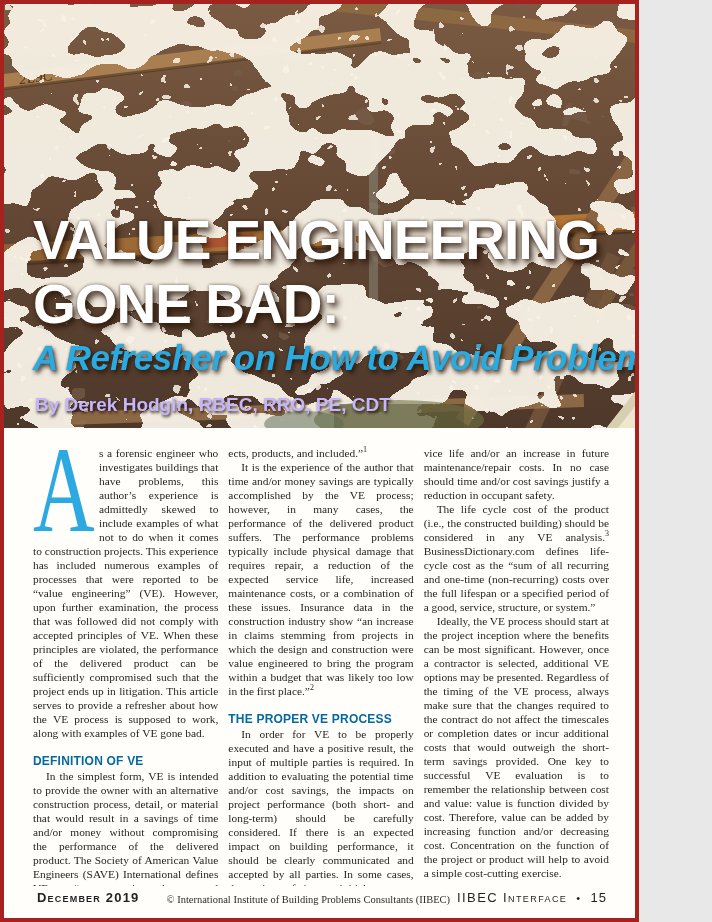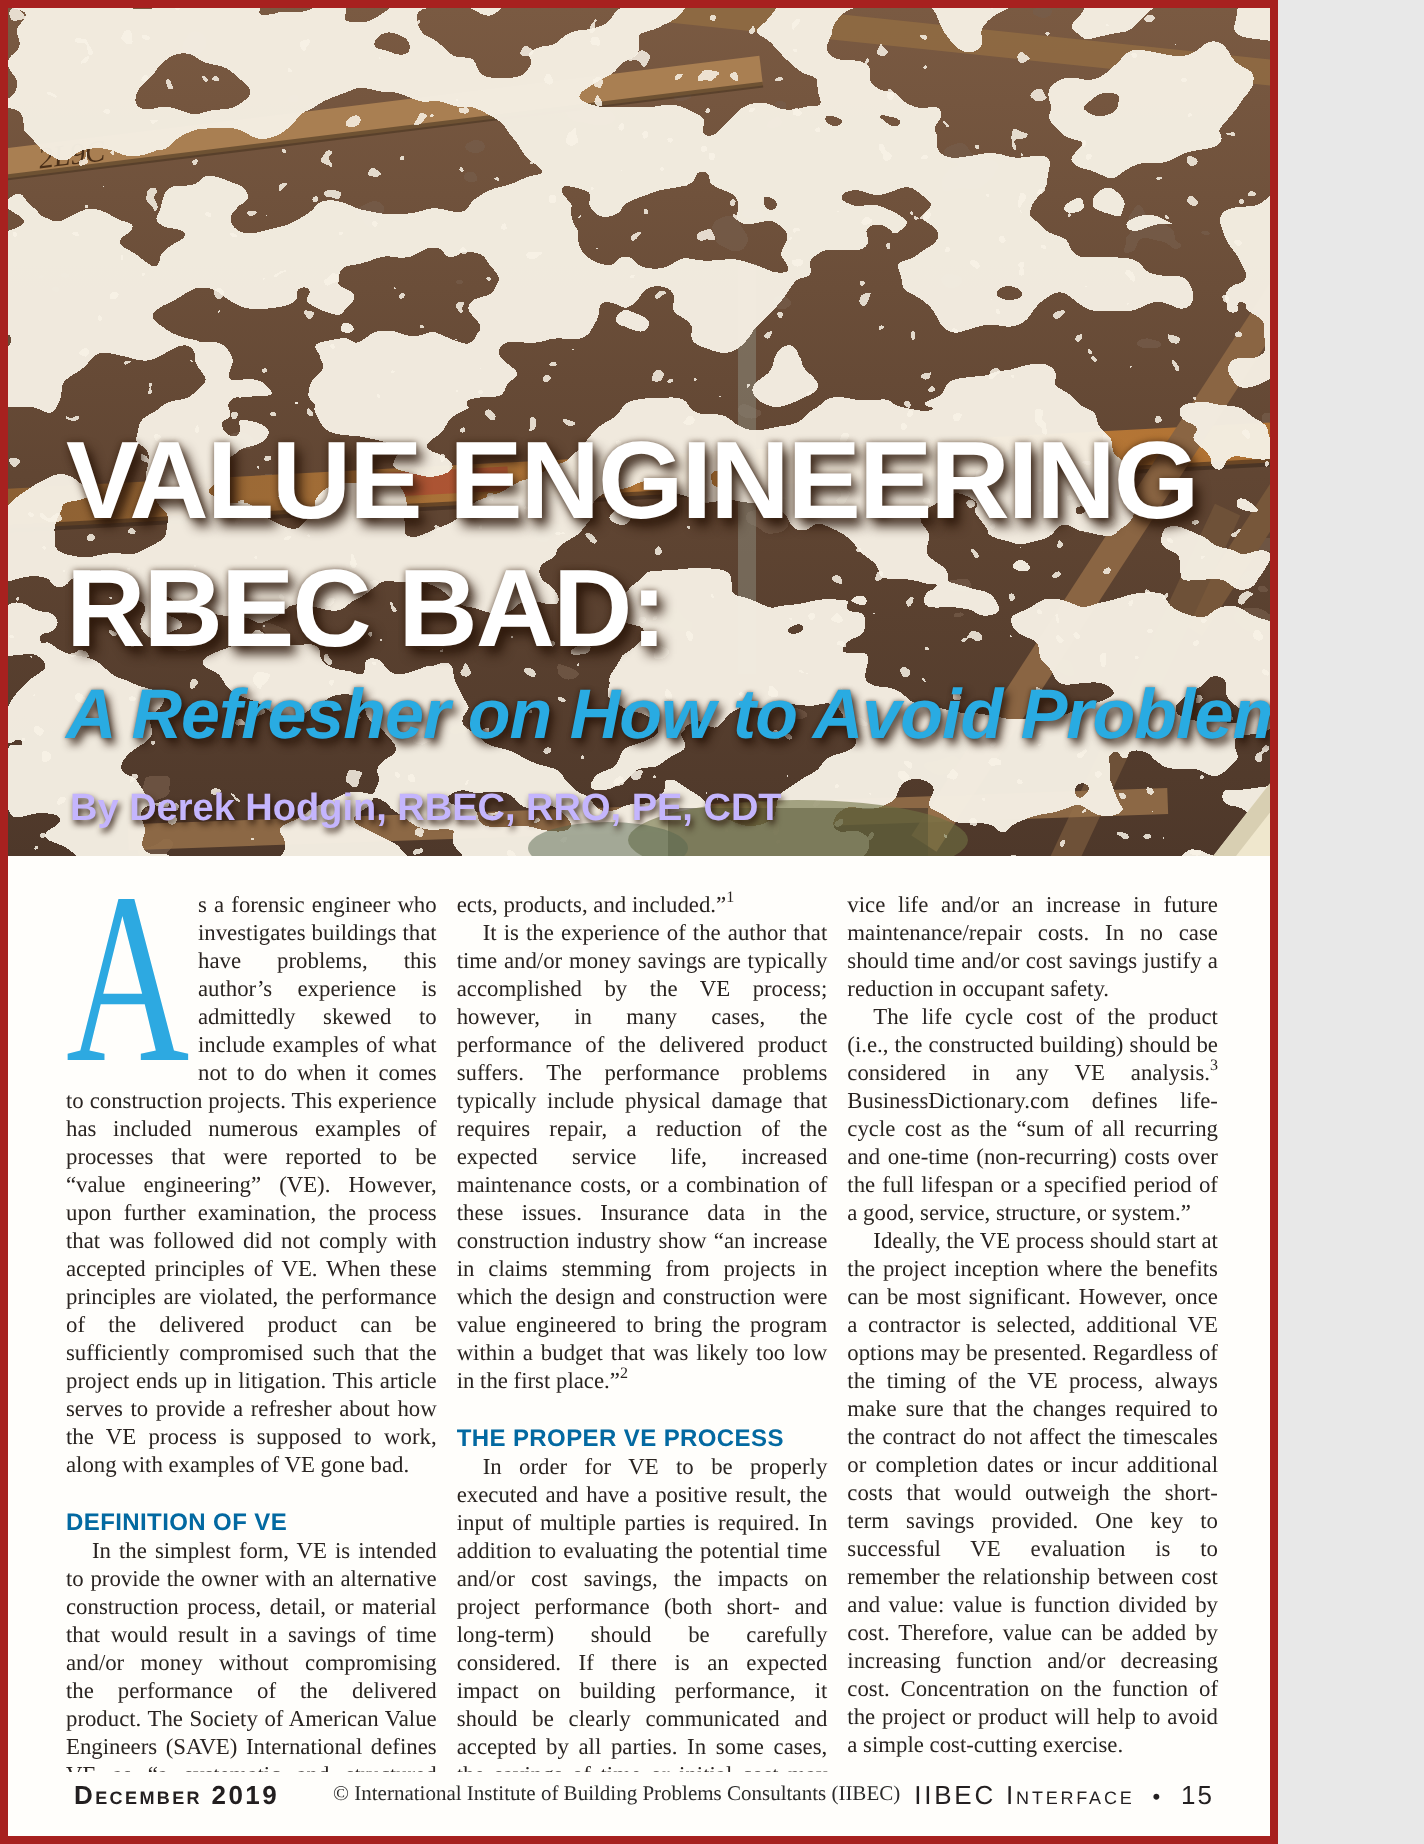--- a/index.html
+++ b/index.html
@@ -51,21 +51,21 @@
     float:left; width:60px; height:84px; overflow:visible;
     font-family:"Liberation Serif", serif;
     font-size:122px; line-height:84px; color:#2DA9E1;
     transform:scaleX(.70); transform-origin:0 50%;
     margin:2px 6px 0 0;
   }
   sup{font-size:8px; line-height:0; vertical-align:super;}
   
   .footer{
     position:absolute; left:33px; right:28px; bottom:13px;
-    display:flex; align-items:center; color:#231F20;
+    display:flex; align-items:flex-end; color:#231F20;
   }
   .sc{font-variant:small-caps;}
   .f-date{
     font-family:"Liberation Sans", sans-serif; font-weight:bold;
     font-size:13px; letter-spacing:1.2px;
   }
   .f-copy{
     font-family:"Liberation Serif", serif; font-size:10.5px;
     margin-left:27px; color:#2b2b2b;
   }
@@ -161,21 +161,21 @@
 
       <g transform="rotate(38 660 370)">
         <rect x="648" y="240" width="34" height="320" rx="4" fill="#efe7cd"></rect>
         <rect x="648" y="240" width="9" height="320" fill="#d8cfb2"></rect>
         <rect x="676" y="240" width="6" height="320" fill="#f7f2df"></rect>
       </g>
     </svg>
 
     <div class="title-block">
       <div class="t1">VALUE ENGINEERING</div>
-      <div class="t1">RBEC BAD:</div>
+      <div class="t1">GONE BAD:</div>
     </div>
     <div class="subtitle">A Refresher on How to Avoid Problems</div>
     <div class="byline">By Derek Hodgin, RBEC, RRO, PE, CDT</div>
   </div>
 
   <div class="body-area">
 
     <div class="col">
       <p><span class="dropcap">A</span><span>s a forensic engineer who investigates buildings that have problems, this author’s experience is admittedly skewed to include examples of what not to do when it comes to construction projects. This experience has included numerous examples of processes that were reported to be “value engineering” (VE). However, upon further examination, the process that was followed did not comply with accepted principles of VE. When these principles are violated, the performance of the delivered product can be sufficiently compromised such that the project ends up in litigation. This article serves to provide a refresher about how the VE process is supposed to work, along with examples of VE gone bad.</span></p>
       <h3>DEFINITION OF VE</h3>

